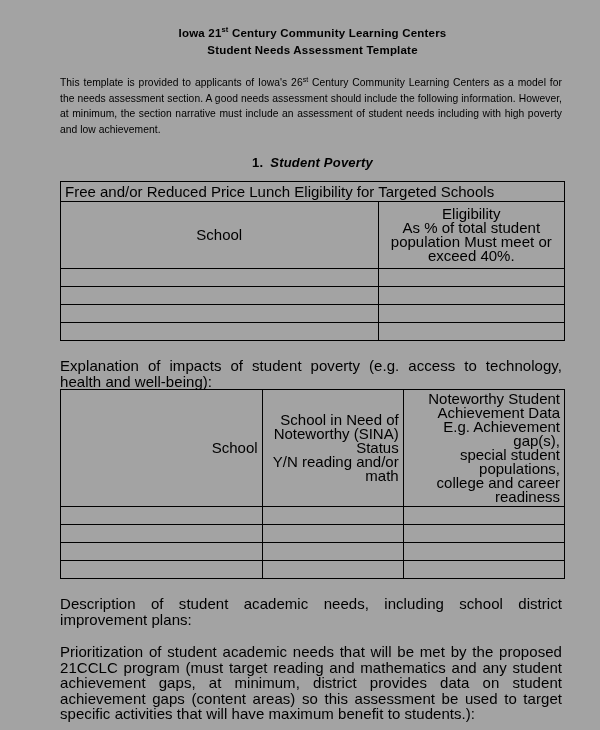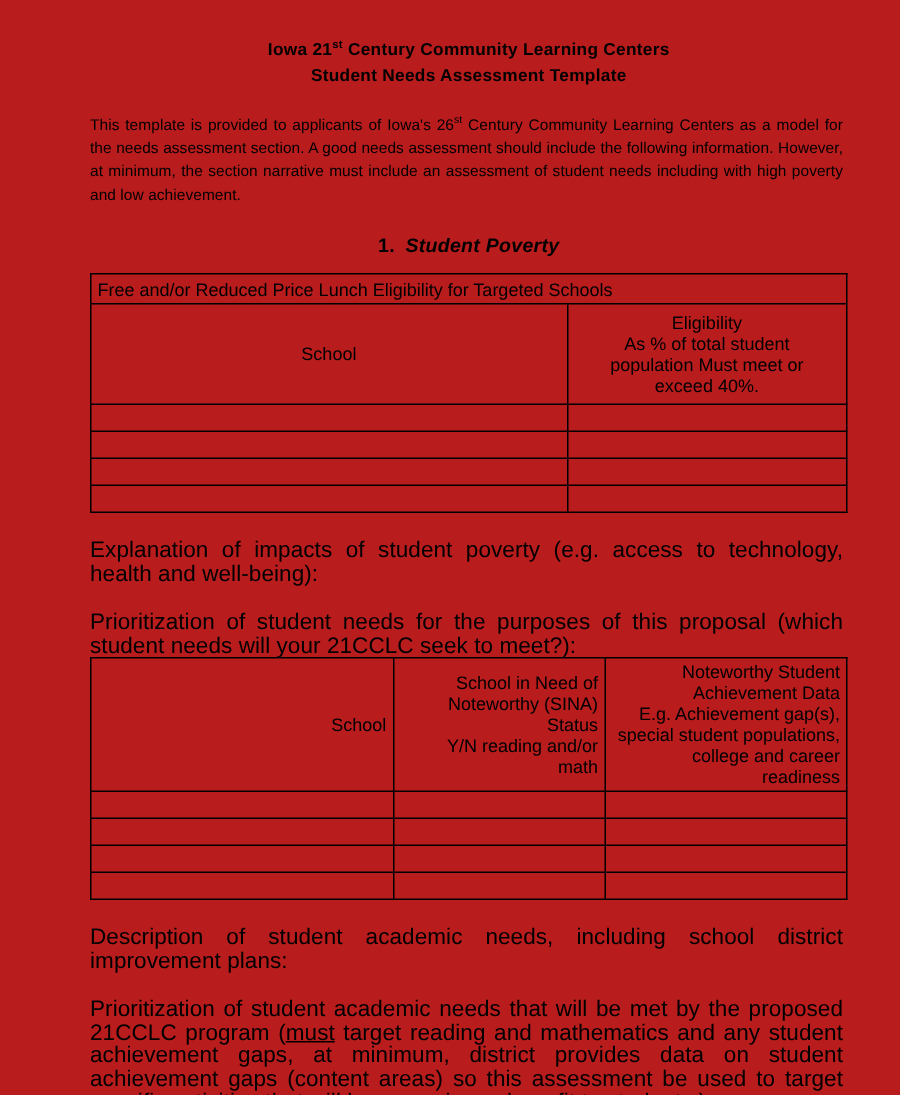--- a/index.html
+++ b/index.html
@@ -11,21 +11,21 @@
     width: 600px;
     height: 730px;
     font-family: "Liberation Sans", sans-serif;
     color: #000000;
     overflow: hidden;
   }
   .page {
     position: relative;
     width: 600px;
     height: 730px;
-    background: #b91c1c;
+    background: #a3a3a3;
     box-sizing: border-box;
     padding: 22px 35px 0 60px;
   }
   .doc-title {
     text-align: center;
     font-weight: bold;
     font-size: 11.5px;
     line-height: 15px;
     letter-spacing: 0.2px;
     margin: 0 0 2px 0;
@@ -59,21 +59,21 @@
     font-weight: bold;
     margin-right: 7px;
   }
   table.tbl {
     border-collapse: collapse;
     width: 100%;
     table-layout: fixed;
   }
   table.tbl td {
     border: 1px solid #000000;
-    font-size: 12px;
+    font-size: 15px;
     line-height: 14px;
     padding: 2px 4px;
     vertical-align: middle;
   }
   td.caption-cell {
     padding: 3px 5px;
     height: 15px;
   }
   td.hdr {
     text-align: center;
@@ -88,21 +88,20 @@
   }
   .para {
     font-size: 15px;
     line-height: 15.5px;
     text-align: justify;
     margin-top: 17px;
     padding-right: 3px;
     letter-spacing: 0.05px;
   }
   .u {
-    text-decoration: underline;
   }
 </style>
 </head>
 <body>
 
 <div class="page">
 
   <div class="doc-title">
     <span>Iowa 21</span><span class="sup">st</span><span> Century Community Learning Centers</span>
   </div>
@@ -147,21 +146,20 @@
           <td class="empty-row"></td>
         </tr>
       <tr>
           <td class="empty-row"></td>
           <td class="empty-row"></td>
         </tr>
     </tbody>
   </table>
 
   <div class="para">Explanation of impacts of student poverty (e.g. access to technology, health and well-being):</div>
-  <div class="para">Prioritization of student needs for the purposes of this proposal (which student needs will your 21CCLC seek to meet?):</div>
 
 
   <table class="tbl">
     <colgroup>
         <col style="width:40%">
         <col style="width:28%">
         <col style="width:32%">
       </colgroup>
     <tbody>
       <tr>

